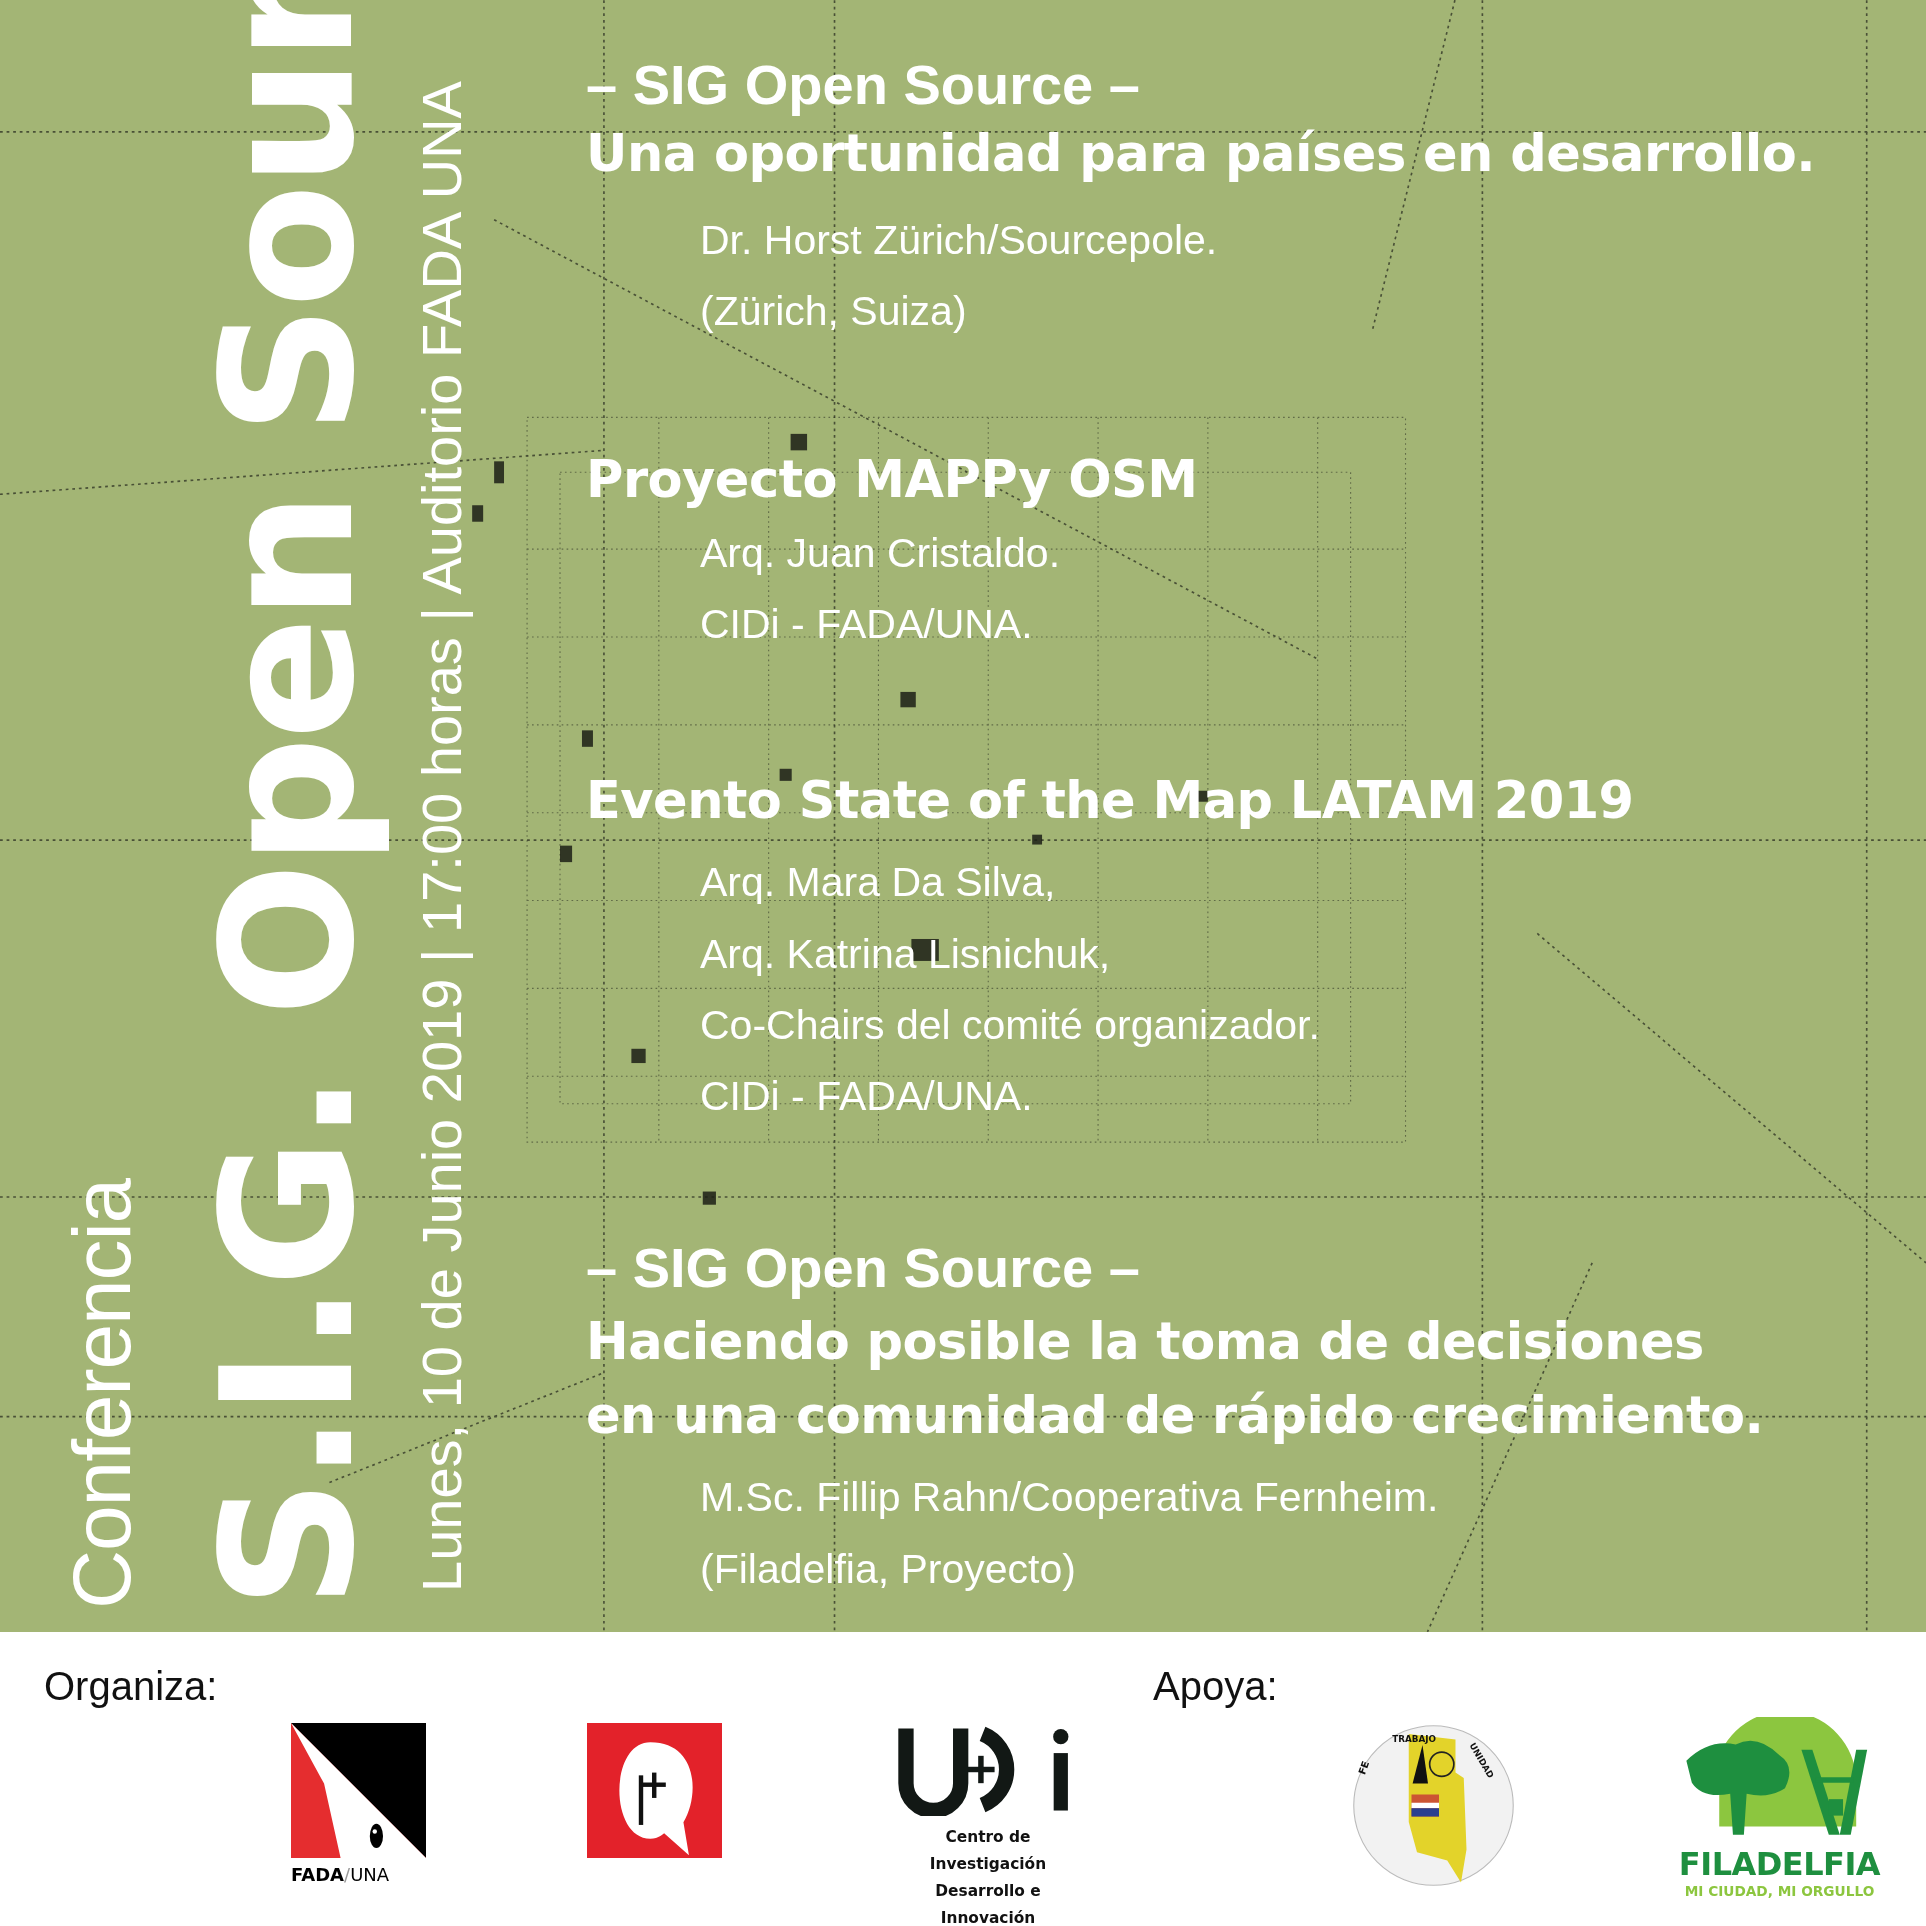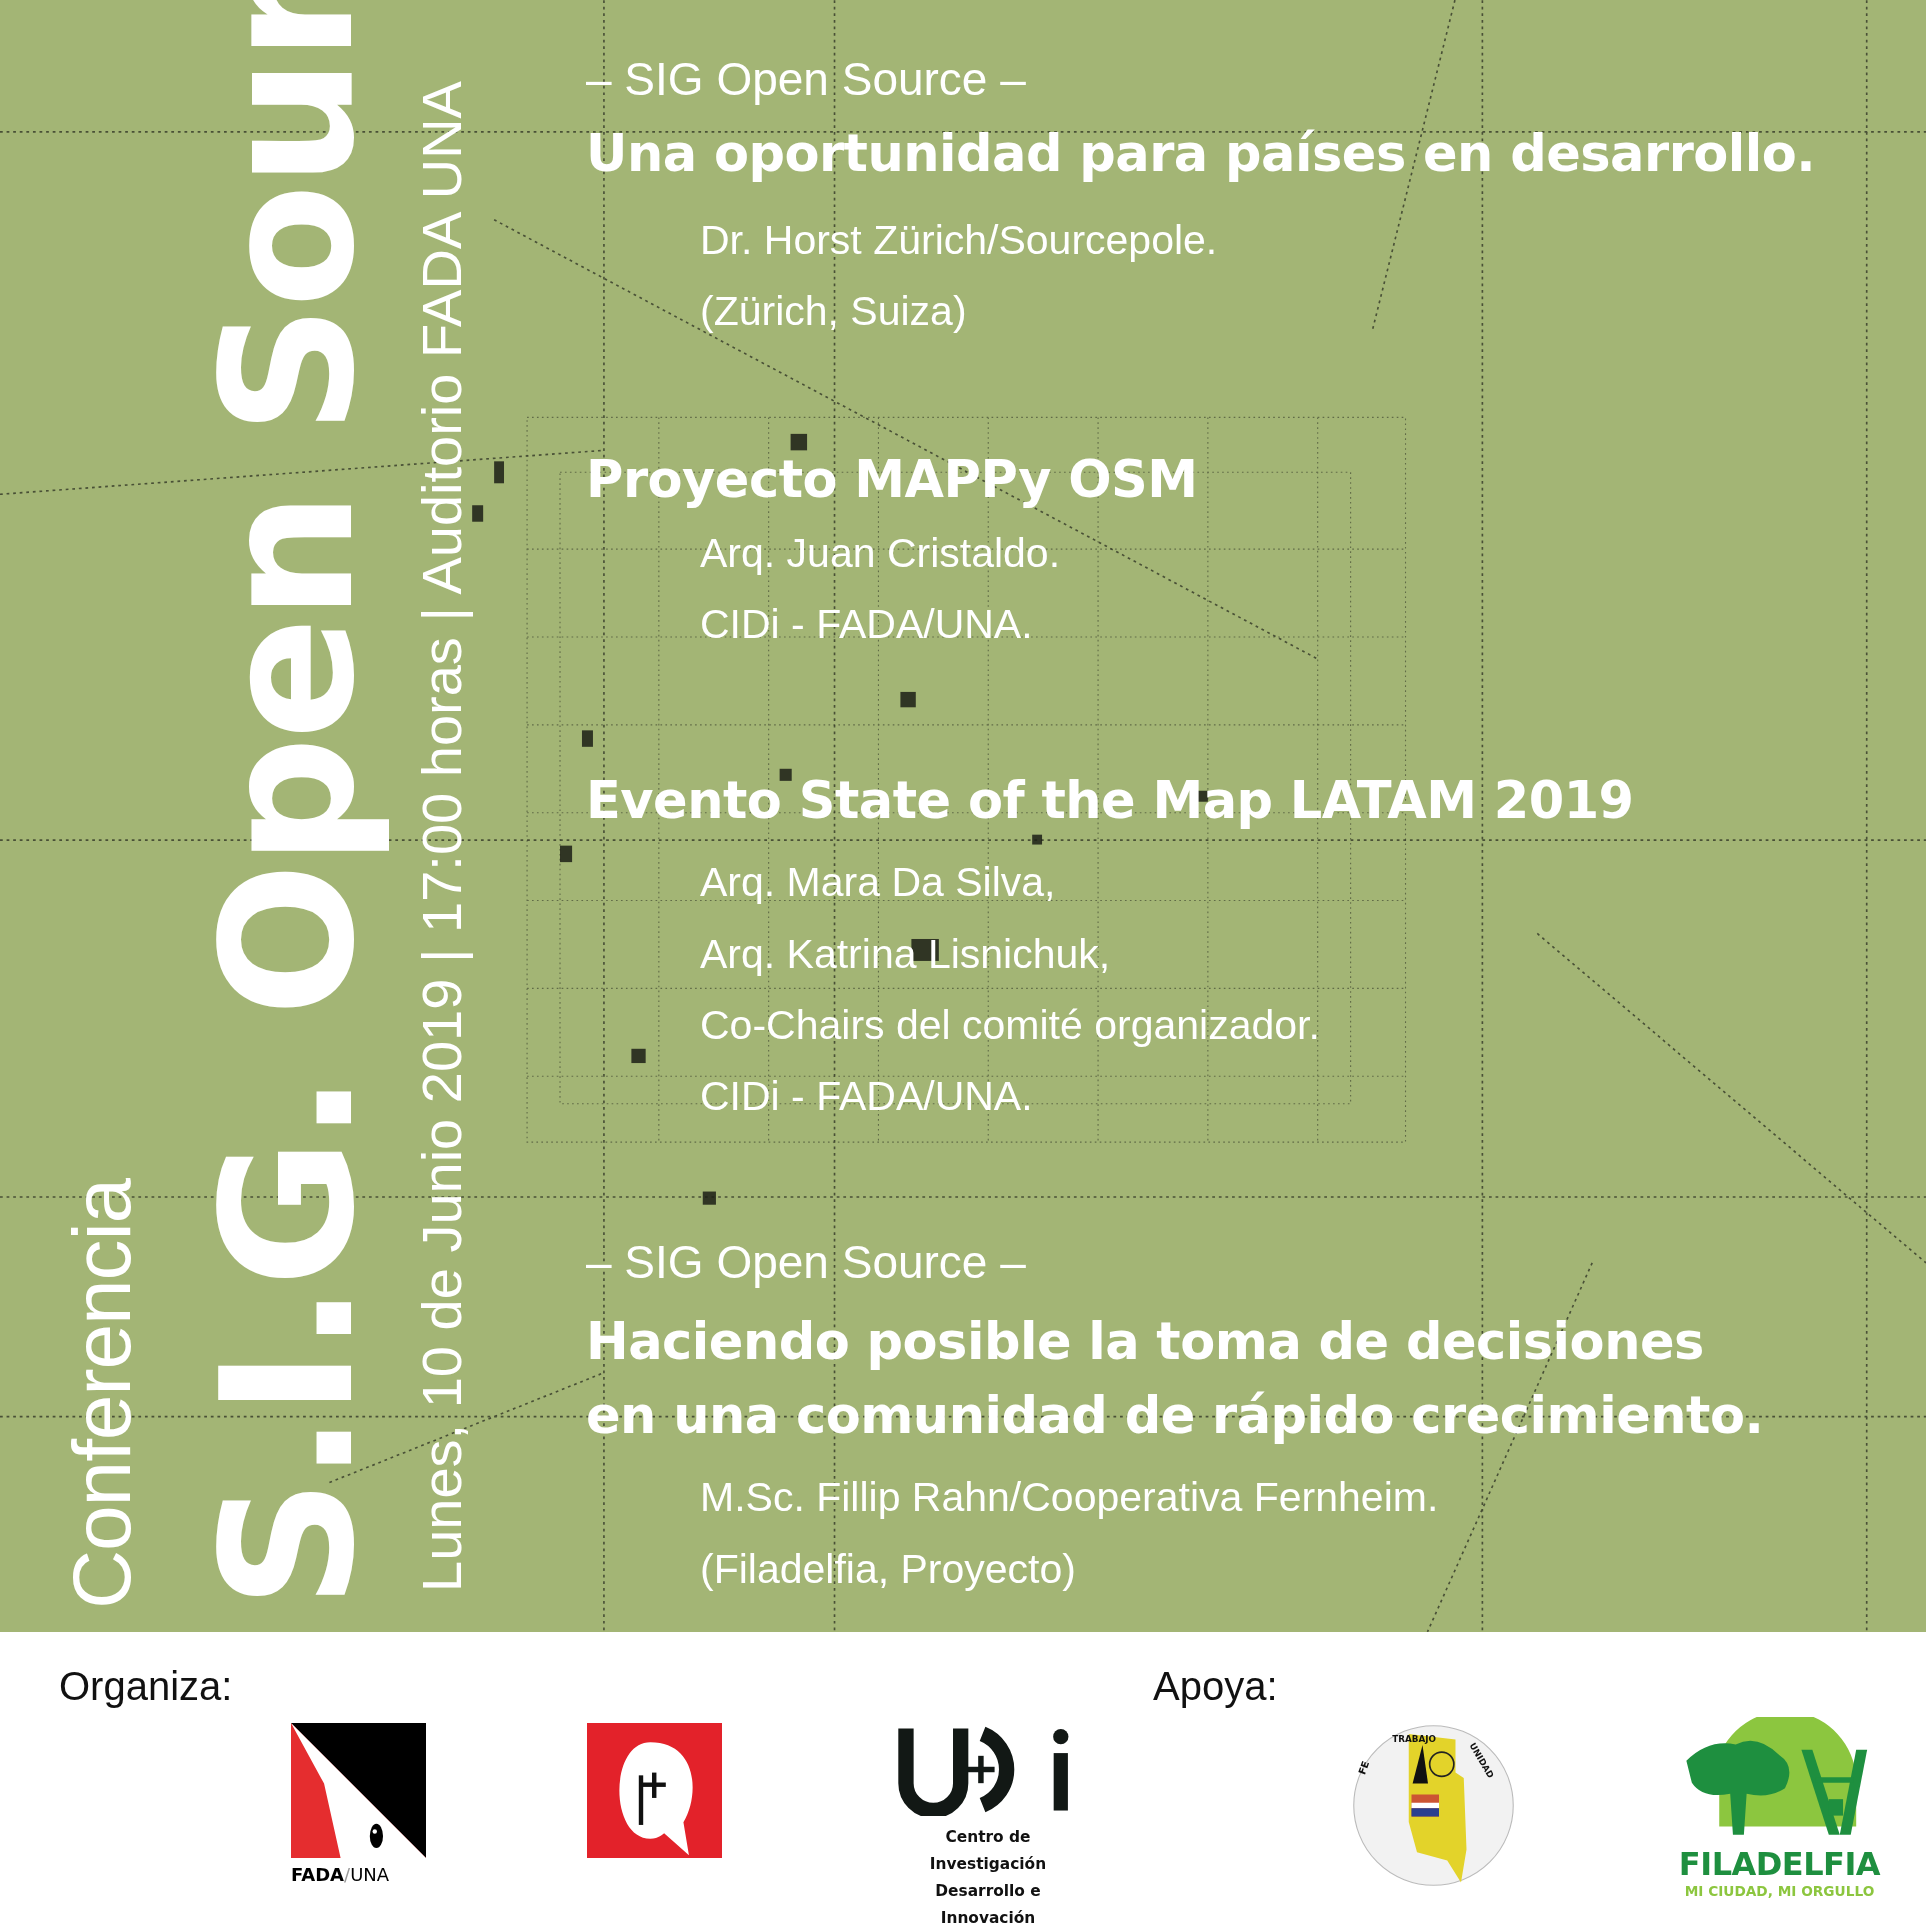--- a/index.html
+++ b/index.html
@@ -5,21 +5,21 @@
   html, body { margin:0; padding:0; }
   body { width:1926px; height:1926px; position:relative; background:#ffffff; overflow:hidden; font-family:"DejaVu Sans", sans-serif; }
   .poster { position:absolute; left:0; top:0; width:1926px; height:1632px; background:#a3b575; overflow:hidden; }
   .map { position:absolute; inset:0; }
   .vert { position:absolute; color:#fff; white-space:nowrap; transform-origin:0 0; transform:rotate(-90deg); }
   .v-conf { left:55px; top:1609px; font-size:82px; font-family:"Liberation Sans", sans-serif; letter-spacing:-1.1px; }
   .v-title { left:198px; top:1609px; font-size:181px; font-weight:bold; font-family:"DejaVu Sans", sans-serif; letter-spacing:-3.3px; line-height:181px; }
   .v-date { left:409px; top:1592px; font-size:56px; font-family:"Liberation Sans", sans-serif; }
   .content { position:absolute; left:586px; top:0; color:#fff; }
   .row { position:absolute; white-space:nowrap; }
-  .kicker { font-family:"Liberation Sans", sans-serif; font-size:46px; font-weight:normal;text-align:right; }
+  .kicker { font-family:"Liberation Sans", sans-serif; font-size:56px; font-weight:bold;text-align:right; }
   .head { font-family:"DejaVu Sans", sans-serif; font-weight:bold; font-size:51px; letter-spacing:-0.5px; }
   .sub { font-family:"Liberation Sans", sans-serif; font-size:41px; left:114px; }
   .footer { position:absolute; left:0; top:1632px; width:1926px; height:294px; background:#fff; }
   .flabel { position:absolute; font-family:"Liberation Sans", sans-serif; font-size:40px; color:#111; }
   .logo { position:absolute; }
   .cap { font-family:"DejaVu Sans", sans-serif; font-weight:bold; color:#111; text-align:center; }
 </style>
 </head>
 <body>
 
@@ -98,21 +98,21 @@
 
     <div class="row kicker" style="top:1235px;">– SIG Open Source –</div>
     <div class="row head" style="top:1312px;">Haciendo posible la toma de decisiones</div>
     <div class="row head" style="top:1386px;">en una comunidad de rápido crecimiento.</div>
     <div class="row sub" style="top:1474px;">M.Sc. Fillip Rahn/Cooperativa Fernheim.</div>
     <div class="row sub" style="top:1546px;">(Filadelfia, Proyecto)</div>
   </div>
 </div>
 
 <div class="footer">
-  <div class="flabel" style="left:44px; top:32px;margin-left:15px;">Organiza:</div>
+  <div class="flabel" style="left:44px; top:32px;">Organiza:</div>
   <div class="flabel" style="left:1153px; top:32px;">Apoya:</div>
 
   <div class="logo" style="left:291px; top:91px; width:135px; height:187px;">
     <svg width="135" height="135" viewBox="0 0 245 245">
       <rect x="0" y="0" width="245" height="245" fill="#e52d2f"></rect>
       <polygon points="0,0 245,0 245,245" fill="#000"></polygon>
       <polygon points="0,0 245,245 90,245 60,110" fill="#fff"></polygon>
       <ellipse cx="155" cy="205" rx="12" ry="22" fill="#000"></ellipse>
       <circle cx="152" cy="197" r="4" fill="#fff"></circle>
     </svg>

